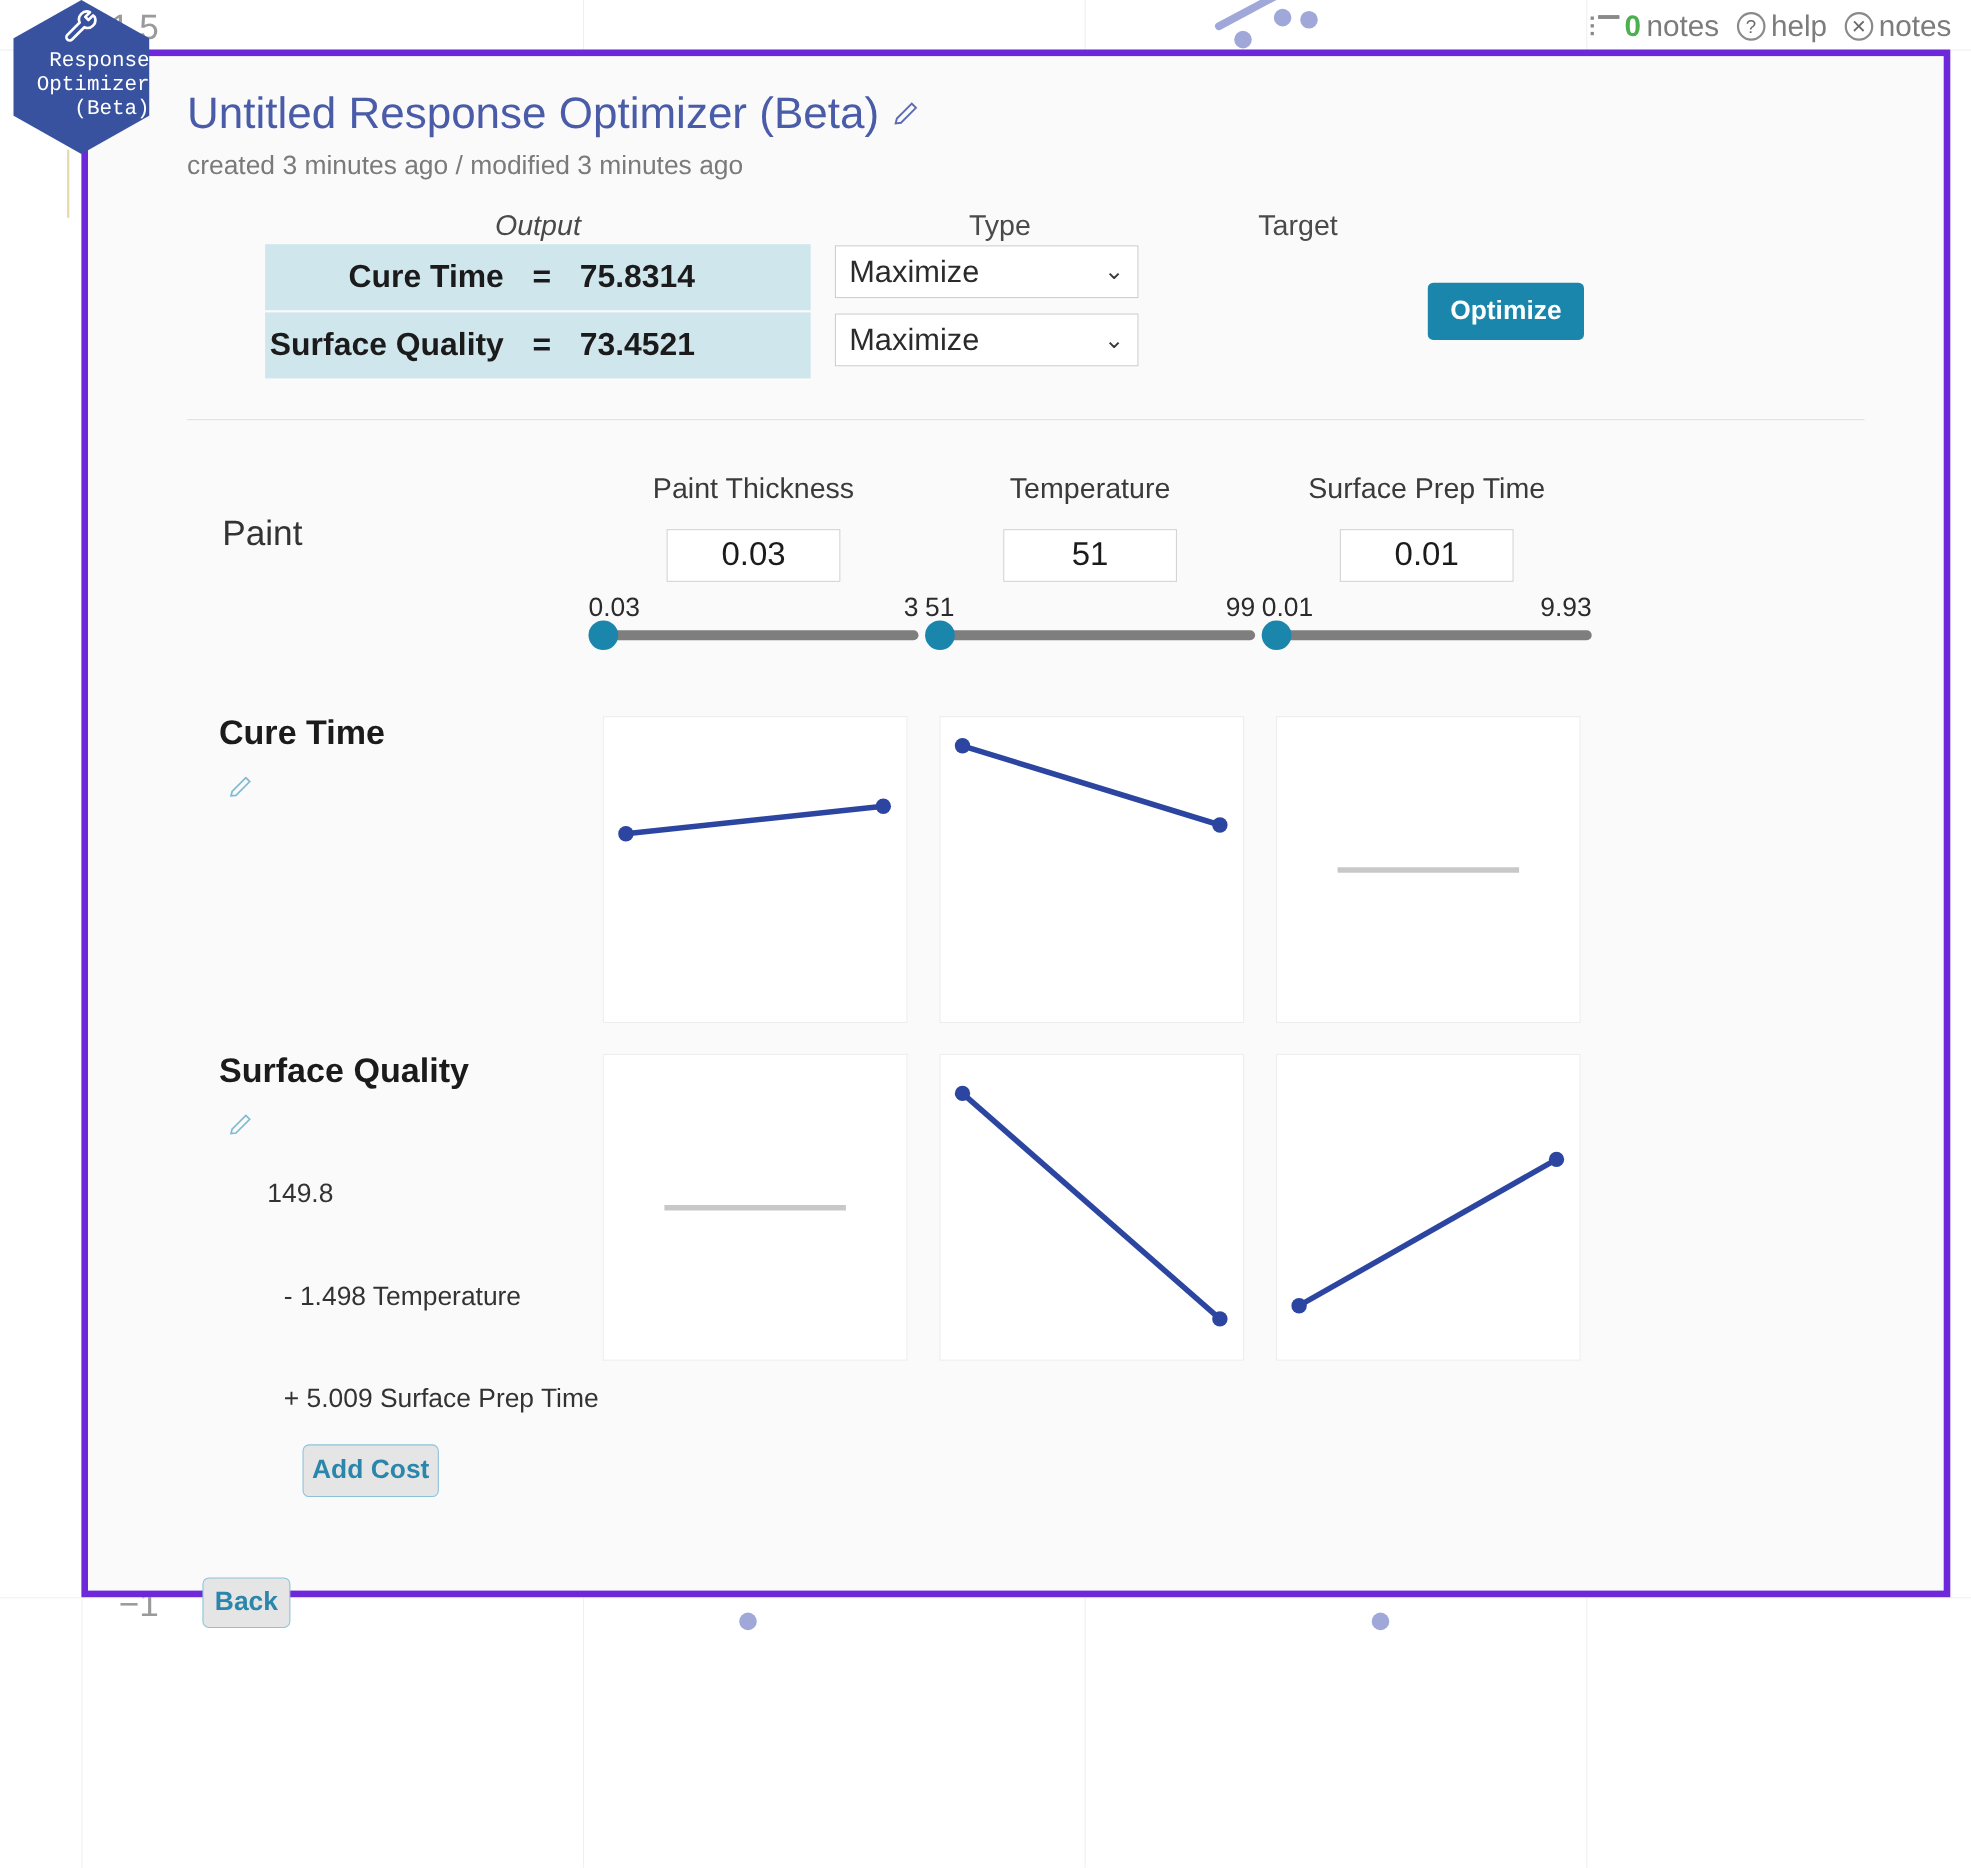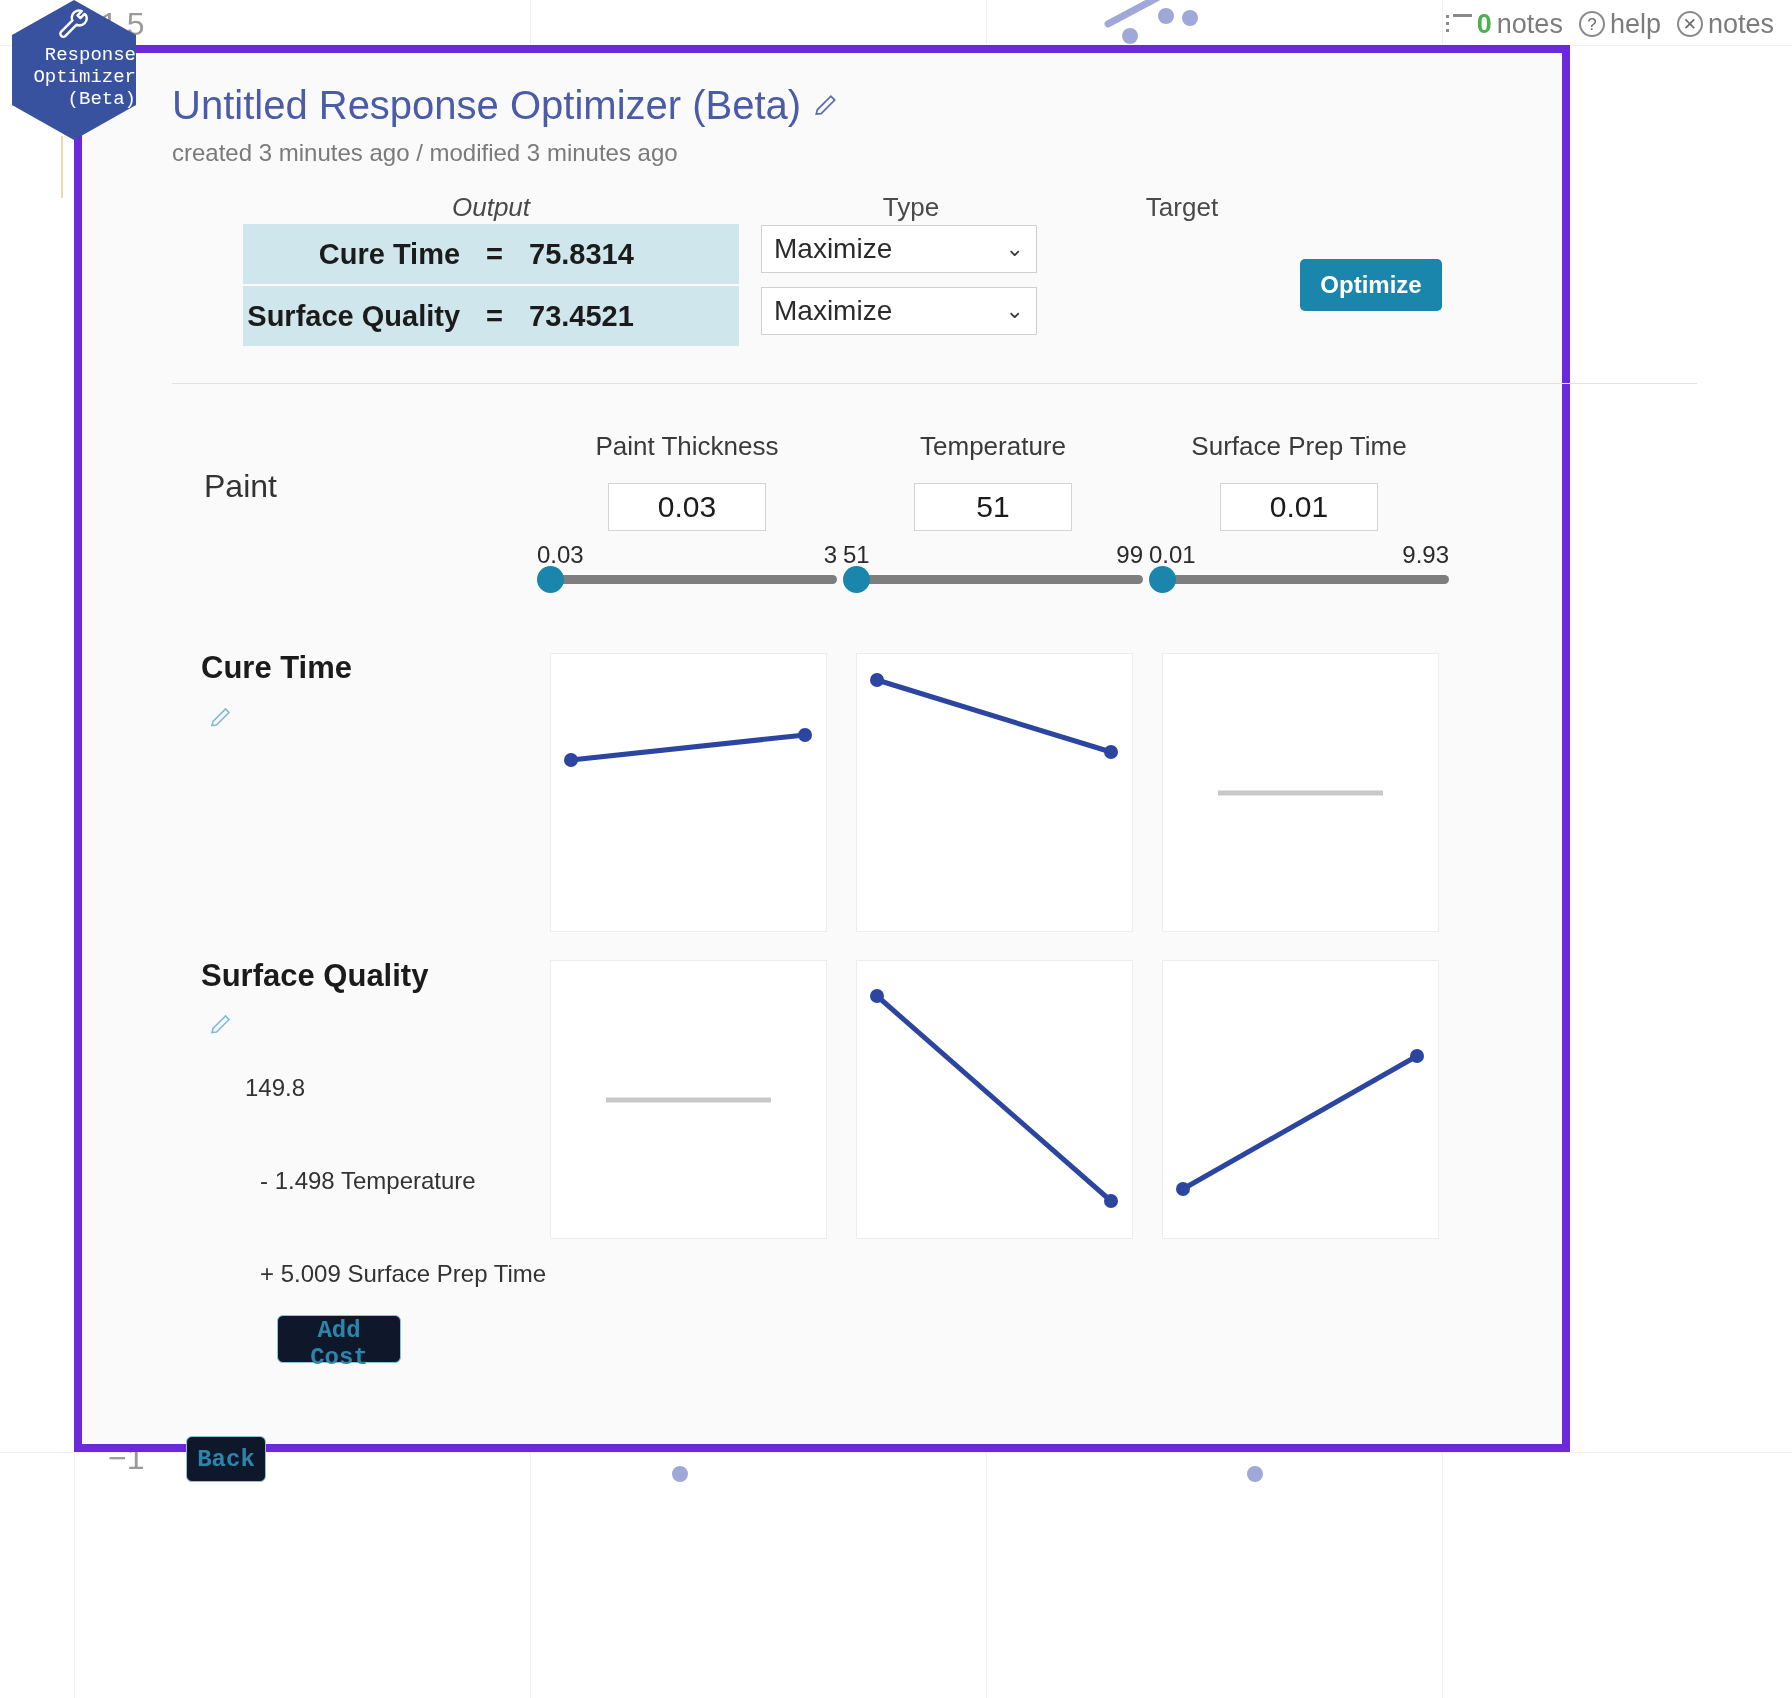--- a/index.html
+++ b/index.html
@@ -56,23 +56,23 @@
   .icon-list i:nth-child(3) { top: 15px; }
   .icon-list b { position: absolute; left: 0; width: 3px; height: 3px; background: #8a8a8a; }
   .icon-list b:nth-of-type(1) { top: 1px; }
   .icon-list b:nth-of-type(2) { top: 8px; }
   .icon-list b:nth-of-type(3) { top: 15px; }
 
   
   .card {
     position: absolute;
     left: 74px; top: 45px;
-    width: 1496px; height: 1407px;
+    width: 1699px; height: 1407px;
     background: #fafafa;
-    border: 8px solid #6d28d9;
+    border: 6px solid #6d28d9;
     z-index: 10;
   }
 
   
   .hex-badge {
     position: absolute;
     left: 12px; top: 0px;
     width: 124px; height: 140px;
     z-index: 25;
   }
@@ -218,26 +218,26 @@
     position: absolute;
     background: #ffffff;
     border: 1px solid #ededed;
     width: 277px; height: 279px;
   }
   .plot svg { display: block; }
 
   
   .btn-outline {
     position: absolute;
-    background: #0f172a;
+    background: #e5e5e5;
     border: 1px solid #8dc3da;
     border-radius: 6px;
     color: #2b86ab;
     font-weight: bold;
-    font-family: Liberation Mono, monospace;
+    font-family: Liberation Sans, sans-serif;
     cursor: pointer;
   }
   .btn-addcost { left: 195px; top: 1262px; width: 124px; height: 48px; font-size: 24px; }
   .btn-back { left: 104px; top: 1372px; width: 80px; height: 46px; font-size: 24px; margin-top: 11px; }
 </style>
 </head>
 <body>
 
 <div class="bg-layer">
   <div class="bg-grid-v" style="left:74px;"></div>

